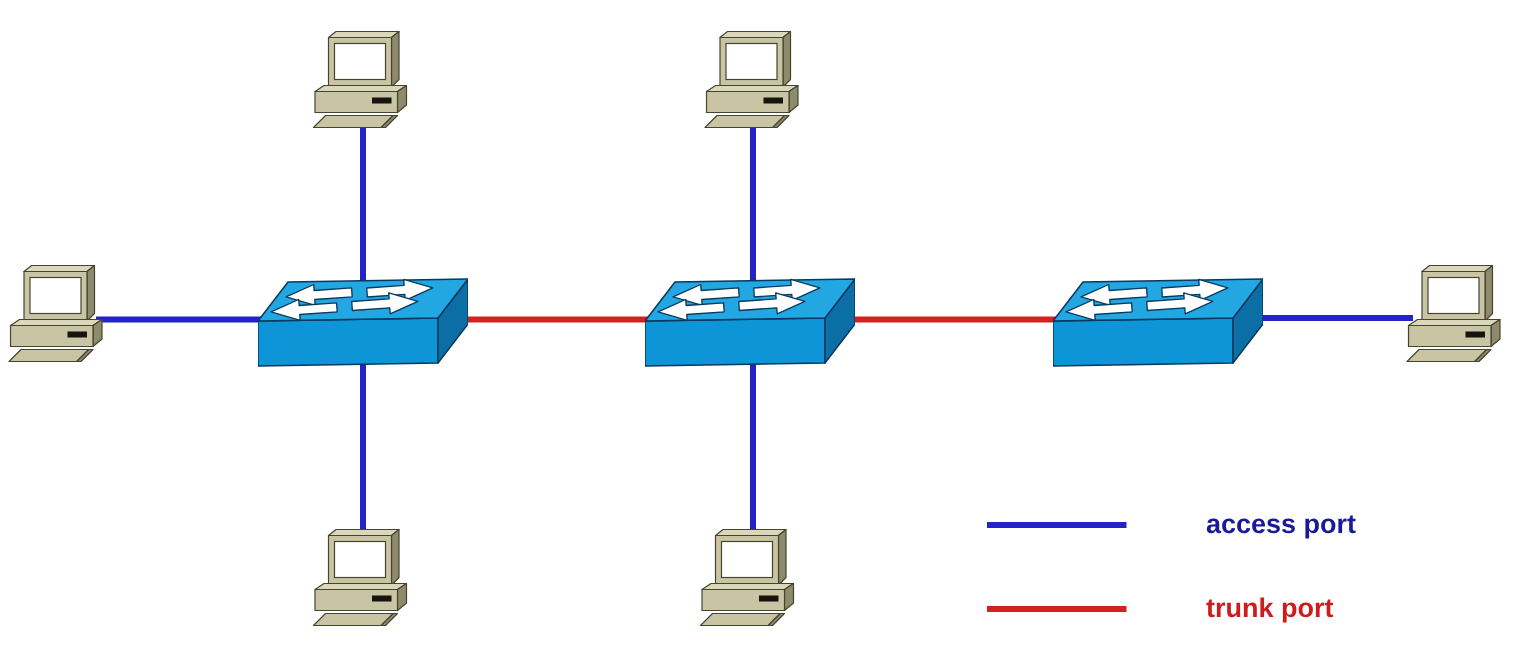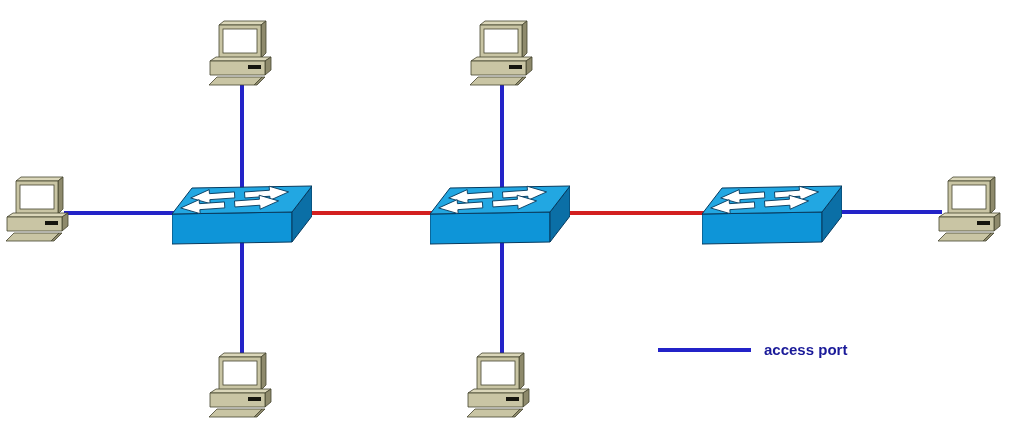--- a/index.html
+++ b/index.html
@@ -33,31 +33,35 @@
   .pc-side{fill:var(--pc-side); stroke:var(--pc-outline); stroke-width:.8; stroke-linejoin:round;}
   .pc-body{fill:var(--pc-body); stroke:var(--pc-outline); stroke-width:.8; stroke-linejoin:round;}
   .pc-screen{fill:var(--pc-screen); stroke:var(--pc-outline); stroke-width:.8;}
   .pc-slot{fill:var(--pc-slot);}
 
   
   .legend-row{position:absolute; z-index:3; display:flex; align-items:center; gap:13px;}
   .legend-line{display:inline-block; width:93px; height:4px;}
   .legend-line.access{background:var(--access);}
   .legend-line.trunk{background:var(--trunk);}
-  .legend-label{font-weight:bold; font-size:15px; line-height:17px; white-space:nowrap;}
+  .legend-label{font-weight:bold; font-size:18px; line-height:17px; white-space:nowrap;margin-left:40px;}
   .legend-label.access{color:var(--access-text);}
   .legend-label.trunk{color:var(--trunk-text);}
 </style>
 </head>
 <body>
 
 <div class="canvas">
   <div class="legend-row" style="left:658px; top:341px;">
     <span class="legend-line access"></span>
     <span class="legend-label access">access port</span>
+  </div>
+  <div class="legend-row" style="left:658px; top:397px;">
+    <span class="legend-line trunk"></span>
+    <span class="legend-label trunk">trunk port</span>
   </div>
 <div class="link access" style="left: 64px; top: 211px; width: 112px; height: 4px;"></div>
     <div class="link access" style="left: 240px; top: 84px; width: 4px; height: 114px;"></div>
     <div class="link access" style="left: 240px; top: 238px; width: 4px; height: 118px;"></div>
     <div class="link access" style="left: 500px; top: 84px; width: 4px; height: 114px;"></div>
     <div class="link access" style="left: 500px; top: 238px; width: 4px; height: 118px;"></div>
     <div class="link access" style="left: 838px; top: 210px; width: 104px; height: 4px;"></div>
     <div class="link trunk" style="left: 309px; top: 211px; width: 124px; height: 4px;"></div>
     <div class="link trunk" style="left: 567px; top: 211px; width: 138px; height: 4px;"></div>
     <div class="node switch" style="left: 172px; top: 183px;">

